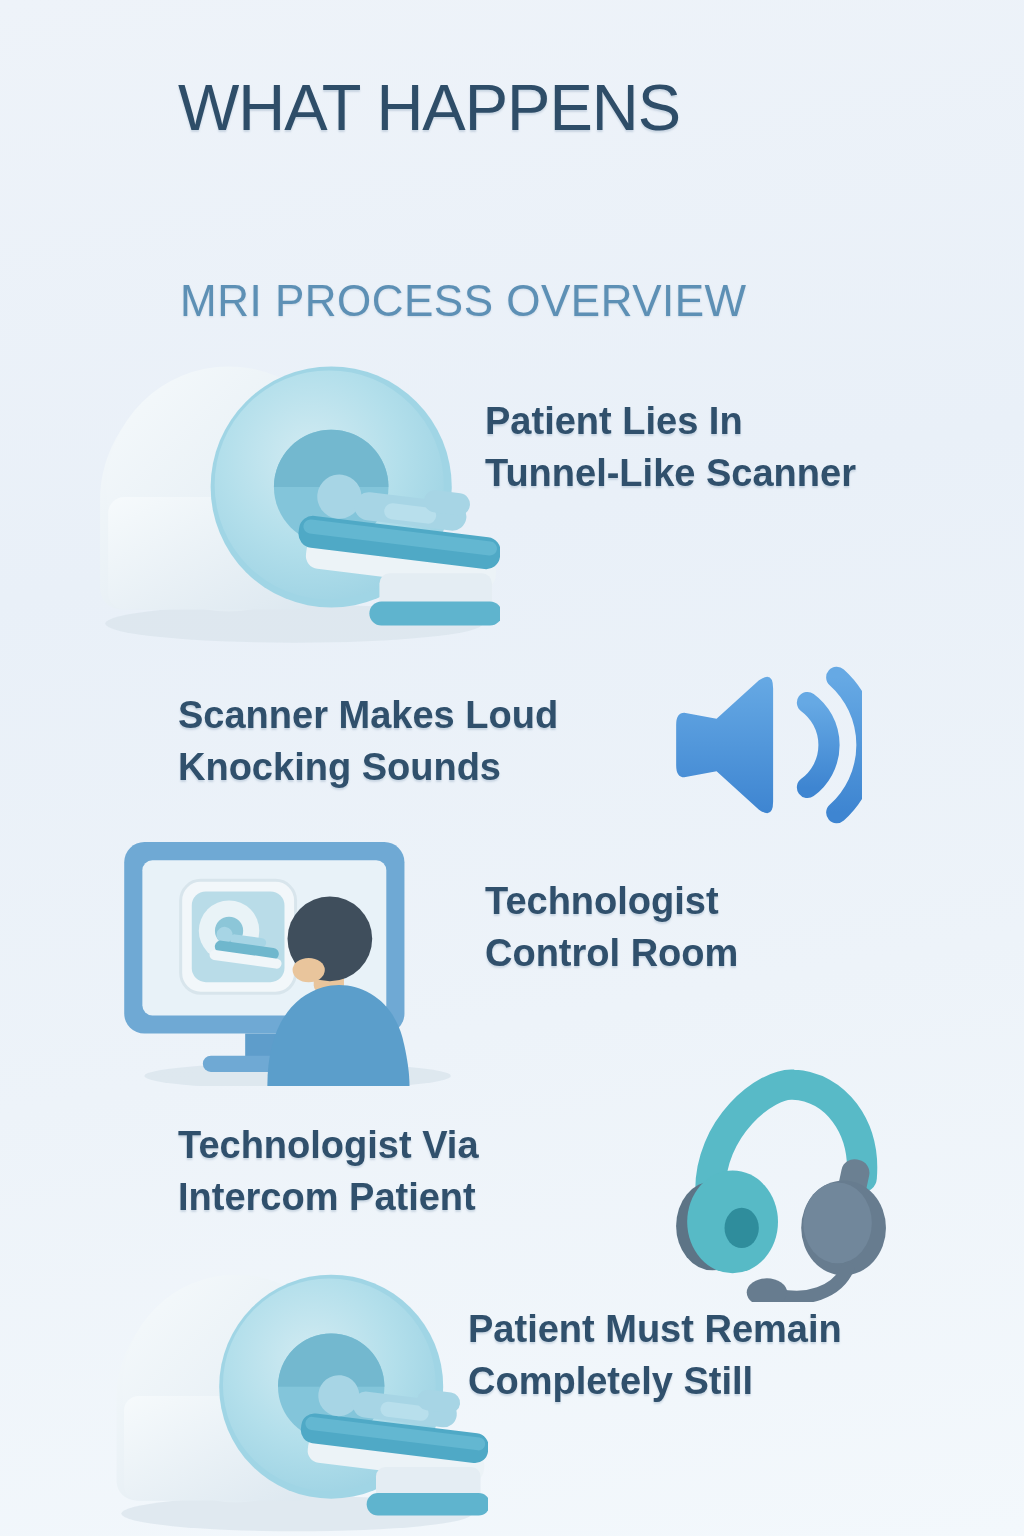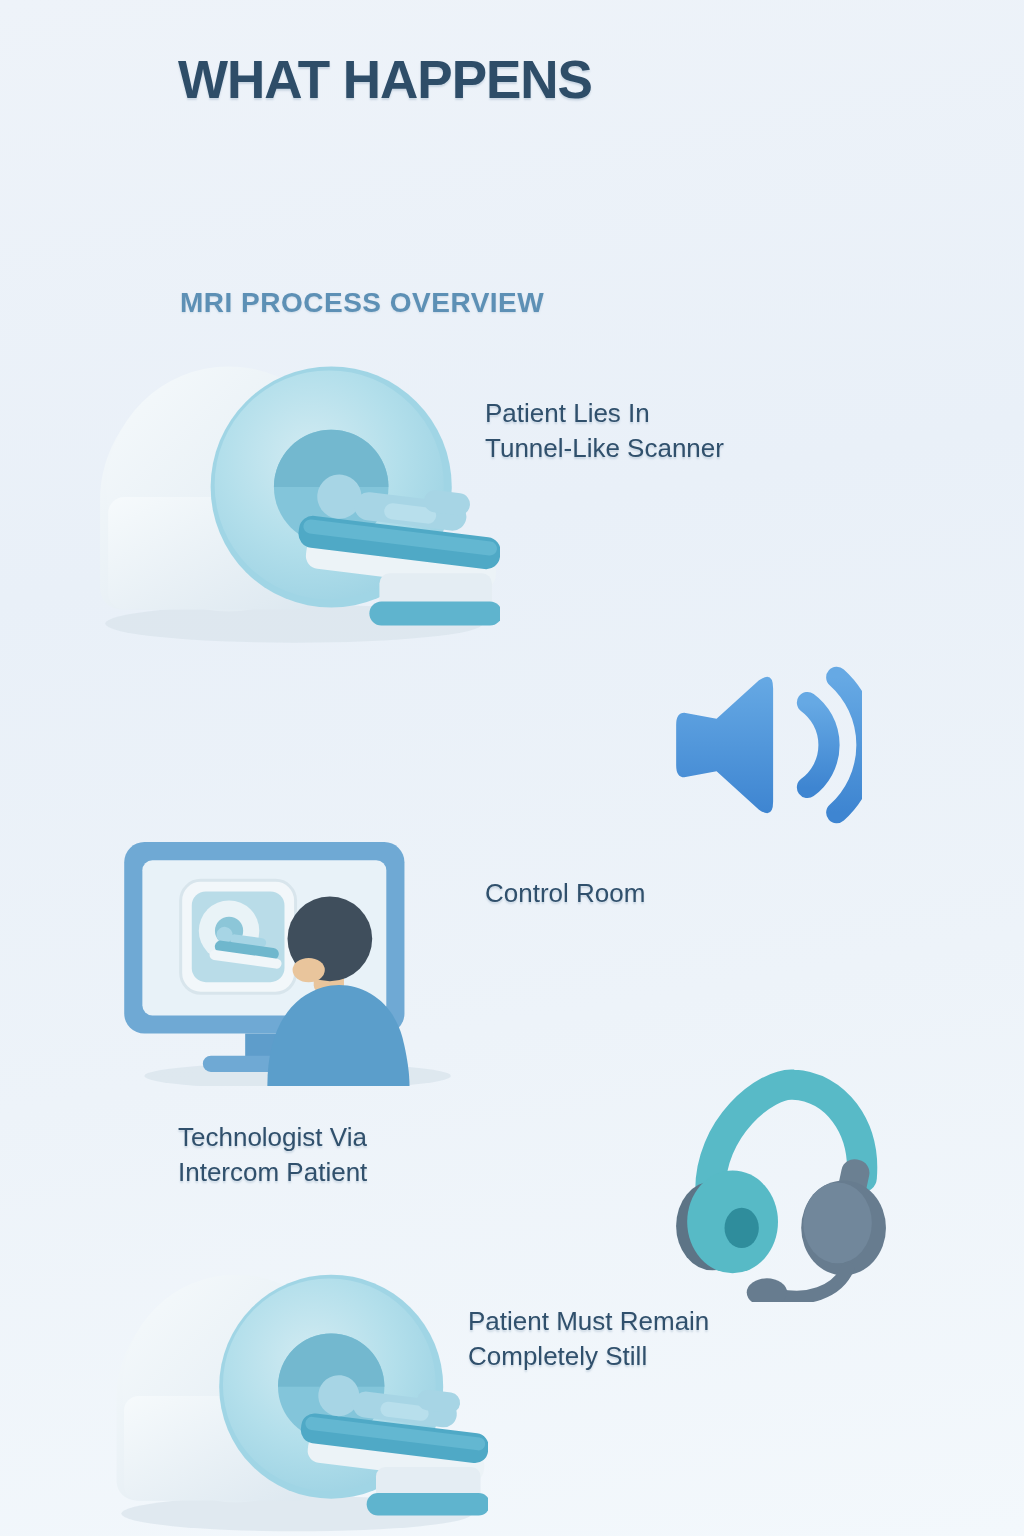--- a/index.html
+++ b/index.html
@@ -5,33 +5,33 @@
   html,body{margin:0;padding:0;background:#dfe7ef;}
   #poster{
     position:relative;
     width:1024px;height:1536px;
     margin:0 auto;
     overflow:hidden;
     background:linear-gradient(170deg,#eef3f9 0%,#e9f0f8 35%,#edf3f9 65%,#f3f8fc 100%);
     font-family:"Liberation Sans","DejaVu Sans",sans-serif;
   }
   .title{
-    position:absolute;left:178px;top:50px;width:760px;
-    color:#2e4d68;font-weight:700;font-size:53px;line-height:1.14;
+    position:absolute;left:178px;top:71px;width:760px;
+    color:#2e4d68;font-weight:400;font-size:65px;line-height:1.14;
     letter-spacing:-1px;
     text-shadow:0 2px 2px rgba(110,140,170,0.28);
   }
   .subtitle{
-    position:absolute;left:180px;top:287px;width:700px;
-    color:#5d90b5;font-weight:700;font-size:28px;letter-spacing:0.5px;
+    position:absolute;left:180px;top:276px;width:700px;
+    color:#5d90b5;font-weight:400;font-size:44px;letter-spacing:0.5px;
     text-shadow:0 1px 2px rgba(120,150,180,0.25);
   }
   .caption{
     position:absolute;
-    color:#30506c;font-weight:400;font-size:26px;line-height:1.36;
+    color:#30506c;font-weight:700;font-size:38px;line-height:1.36;
     text-shadow:0 2px 2px rgba(110,140,170,0.28);
   }
   .caption span{display:block;}
   .cap-1{left:485px;top:396px;width:460px;}
   .cap-2{left:178px;top:690px;width:480px;}
   .cap-3{left:485px;top:876px;width:440px;}
   .cap-4{left:178px;top:1120px;width:500px;}
   .cap-5{left:468px;top:1304px;width:470px;}
   .art{position:absolute;}
   .art-1{left:78px;top:346px;width:422px;height:302px;}
@@ -93,20 +93,24 @@
   <div class="art art-1">
     <svg viewBox="0 0 420 300">
         <use href="#mri-art"></use>
       </svg>
   </div>
   <div class="caption cap-1">
     <span>Patient Lies In</span>
     <span>Tunnel-Like Scanner</span>
   </div>
 
+  <div class="caption cap-2">
+    <span>Scanner Makes Loud</span>
+    <span>Knocking Sounds</span>
+  </div>
   <div class="art art-2">
     <svg viewBox="0 0 200 200">
       <path d="M24 68 Q16 68 16 80 L16 120 Q16 132 24 132 L56 126 L98 164 Q112 174 112 156 L112 44 Q112 26 98 36 L56 74 Z" fill="url(#spkG)"></path>
       <path d="M146 58 A52 52 0 0 1 146 142" stroke="url(#spkG)" stroke-width="21" fill="none" stroke-linecap="round"></path>
       <path d="M175 33 A90 90 0 0 1 175 167" stroke="url(#spkG)" stroke-width="21" fill="none" stroke-linecap="round"></path>
     </svg>
   </div>
 
   <div class="art art-3">
     <svg viewBox="0 0 335 248">
@@ -125,20 +129,21 @@
       </g>
       <rect x="128" y="196" width="34" height="26" fill="#5e9dcb"></rect>
       <rect x="86" y="218" width="120" height="16" rx="8" fill="#6fa9d4"></rect>
       <rect x="196" y="130" width="30" height="26" rx="8" fill="#e9c59c"></rect>
       <path d="M150 248 C 150 192 172 160 205 150 C 240 141 274 162 284 200 C 289 220 291 236 291 248 Z" fill="#5b9ecb"></path>
       <circle cx="212" cy="102" r="42" fill="#3f4e5c"></circle>
       <ellipse cx="191" cy="133" rx="16" ry="12" fill="#e9c59c"></ellipse>
     </svg>
   </div>
   <div class="caption cap-3">
+    <span>Technologist</span>
     <span>Control Room</span>
   </div>
 
   <div class="caption cap-4">
     <span>Technologist Via</span>
     <span>Intercom Patient</span>
   </div>
   <div class="art art-4">
     <svg viewBox="0 0 222 235">
       <path d="M44 128 C 42 62 100 18 126 20 C 168 22 198 62 194 112" stroke="#58bac7" stroke-width="30" fill="none" stroke-linecap="round"></path>

